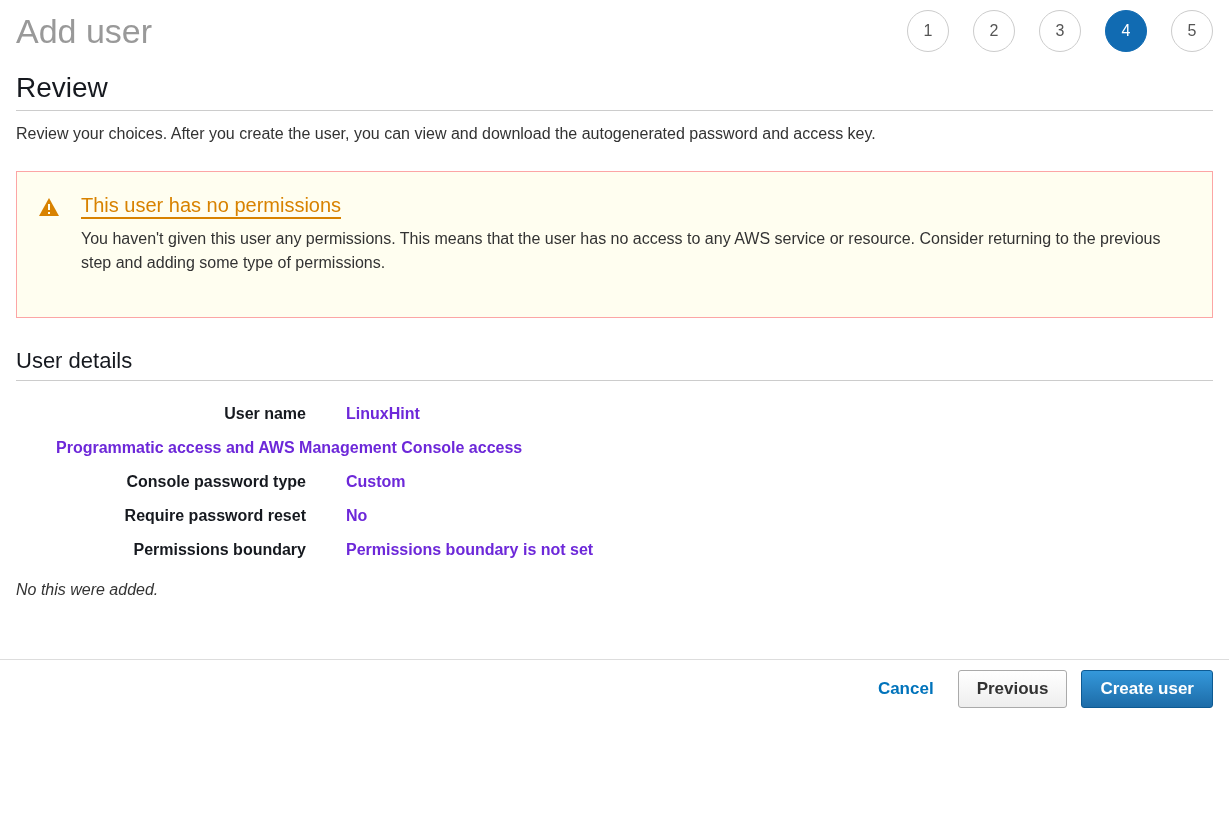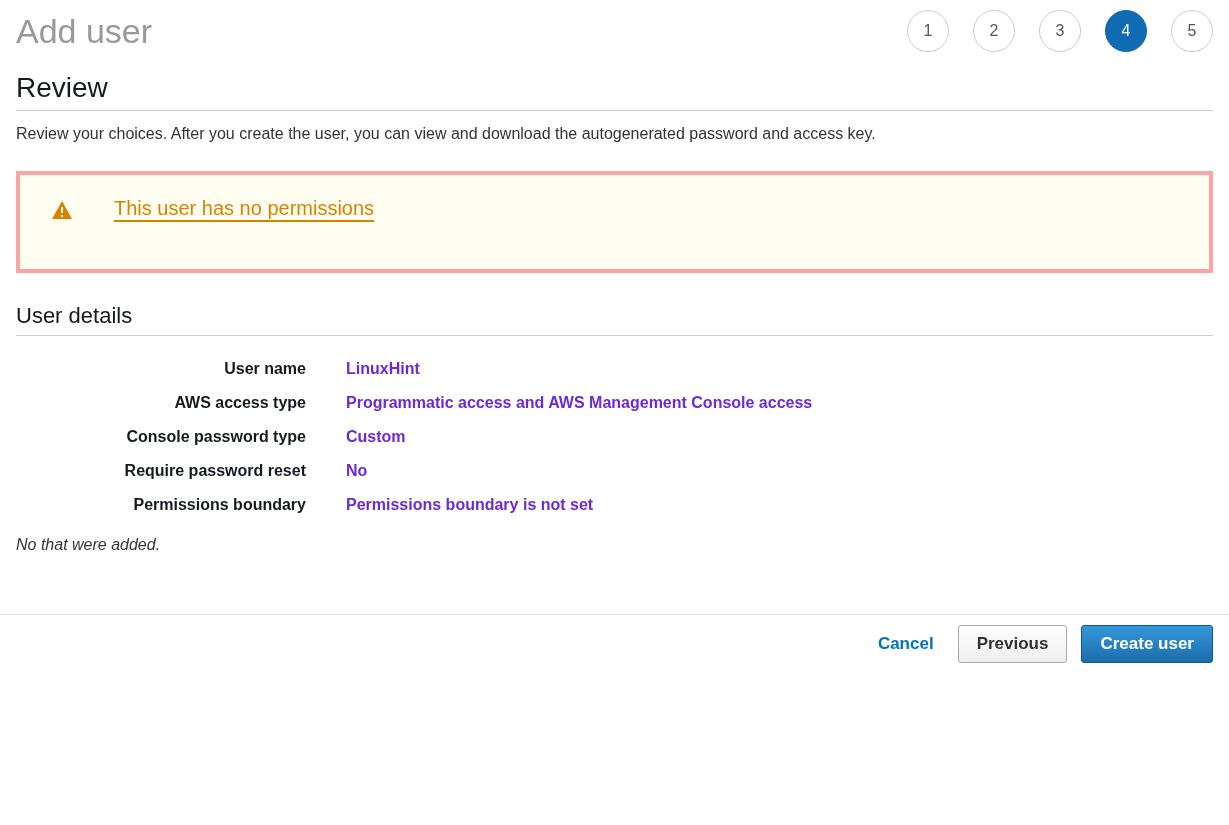--- a/index.html
+++ b/index.html
@@ -61,25 +61,25 @@
       font-size: 22px;
       margin-top: 30px;
     }
     .description {
       font-size: 16px;
       color: #333;
       margin-top: 14px;
     }
     .warning-box {
       margin-top: 28px;
-      border: 4px solid #fca5a5;
+      border: 1px solid #fca5a5;
       background: #fffef0;
-      padding: 22px 24px 42px 30px;
-      display: flex;
-      gap: 40px;
+      padding: 22px 24px 42px 20px;
+      display: flex;
+      gap: 20px;
     }
     .warning-icon {
       flex-shrink: 0;
       padding-top: 2px;
     }
     .warning-icon svg {
       width: 24px;
       height: 24px;
     }
     .warning-content {
@@ -189,48 +189,48 @@
   <div class="warning-box">
     <div class="warning-icon">
       <svg viewBox="0 0 24 24" fill="#d88200">
         <path d="M12 2 L22 20 L2 20 Z"></path>
         <rect x="11" y="8" width="2" height="6" fill="#fffef0"></rect>
         <rect x="11" y="16" width="2" height="2" fill="#fffef0"></rect>
       </svg>
     </div>
     <div class="warning-content">
       <span class="warning-title">This user has no permissions</span>
+      <p class="warning-text">You haven't given this user any permissions. This means that the user has no access to any AWS service or resource. Consider returning to the previous step and adding some type of permissions.</p>
     </div>
   </div>
 
   <h2 class="section-title sub">User details</h2>
   <div class="details-table">
     <div class="detail-row">
       <div class="detail-label">User name</div>
       <div class="detail-value">LinuxHint</div>
     </div>
     <div class="detail-row">
-      <div class="detail-label">AWS access type</div>
       <div class="detail-value">Programmatic access and AWS Management Console access</div>
     </div>
     <div class="detail-row">
       <div class="detail-label">Console password type</div>
       <div class="detail-value">Custom</div>
     </div>
     <div class="detail-row">
       <div class="detail-label">Require password reset</div>
       <div class="detail-value">No</div>
     </div>
     <div class="detail-row">
       <div class="detail-label">Permissions boundary</div>
       <div class="detail-value">Permissions boundary is not set</div>
     </div>
   </div>
 
-  <p class="tags-empty">No that were added.</p>
+  <p class="tags-empty">No this were added.</p>
 
 </div>
 
 <div class="footer">
   <button class="btn-cancel">Cancel</button>
   <button class="btn-previous">Previous</button>
   <button class="btn-create">Create user</button>
 </div>
 
 </body></html>

